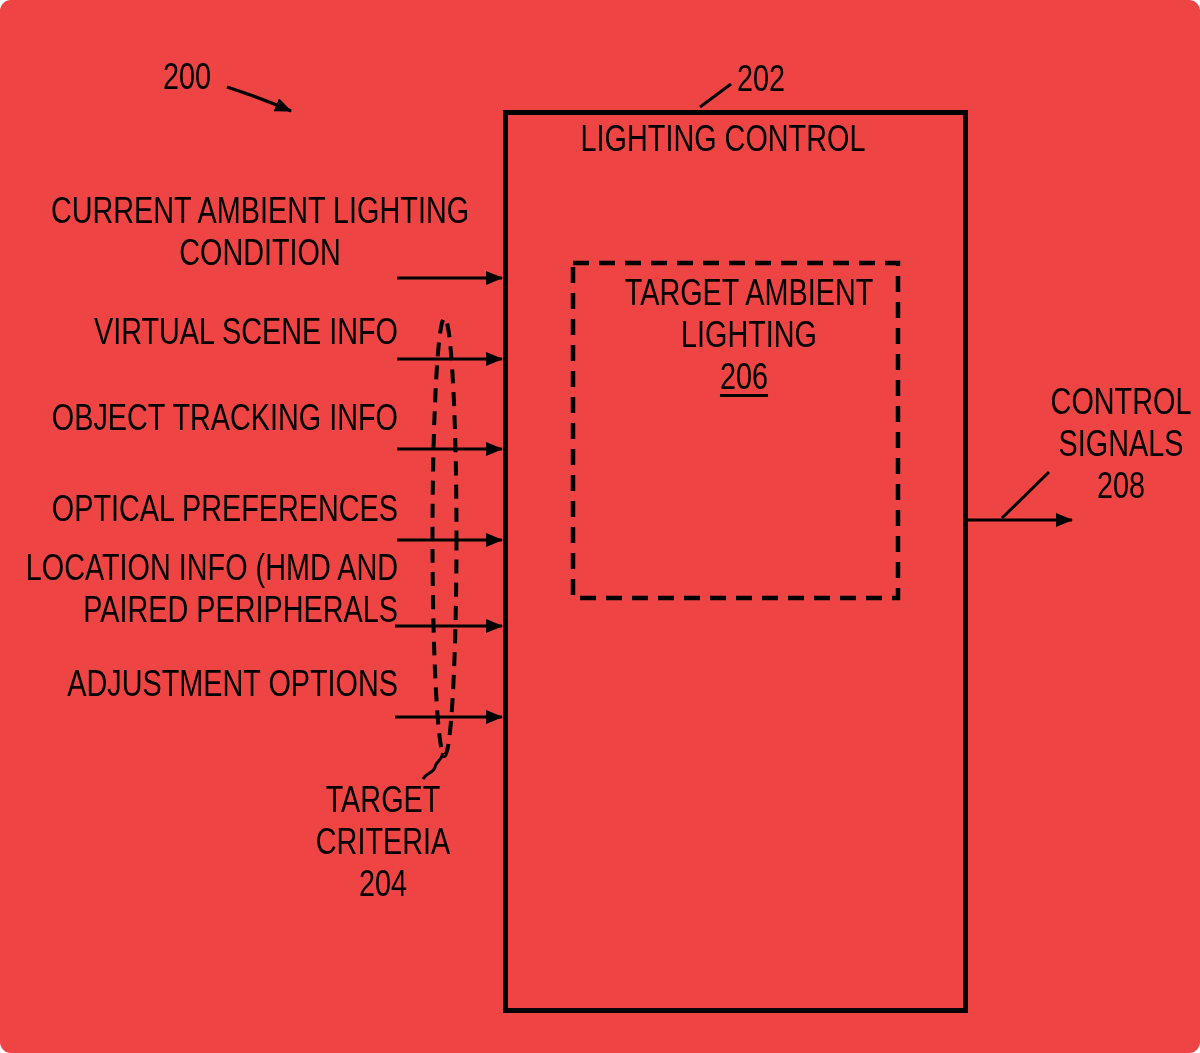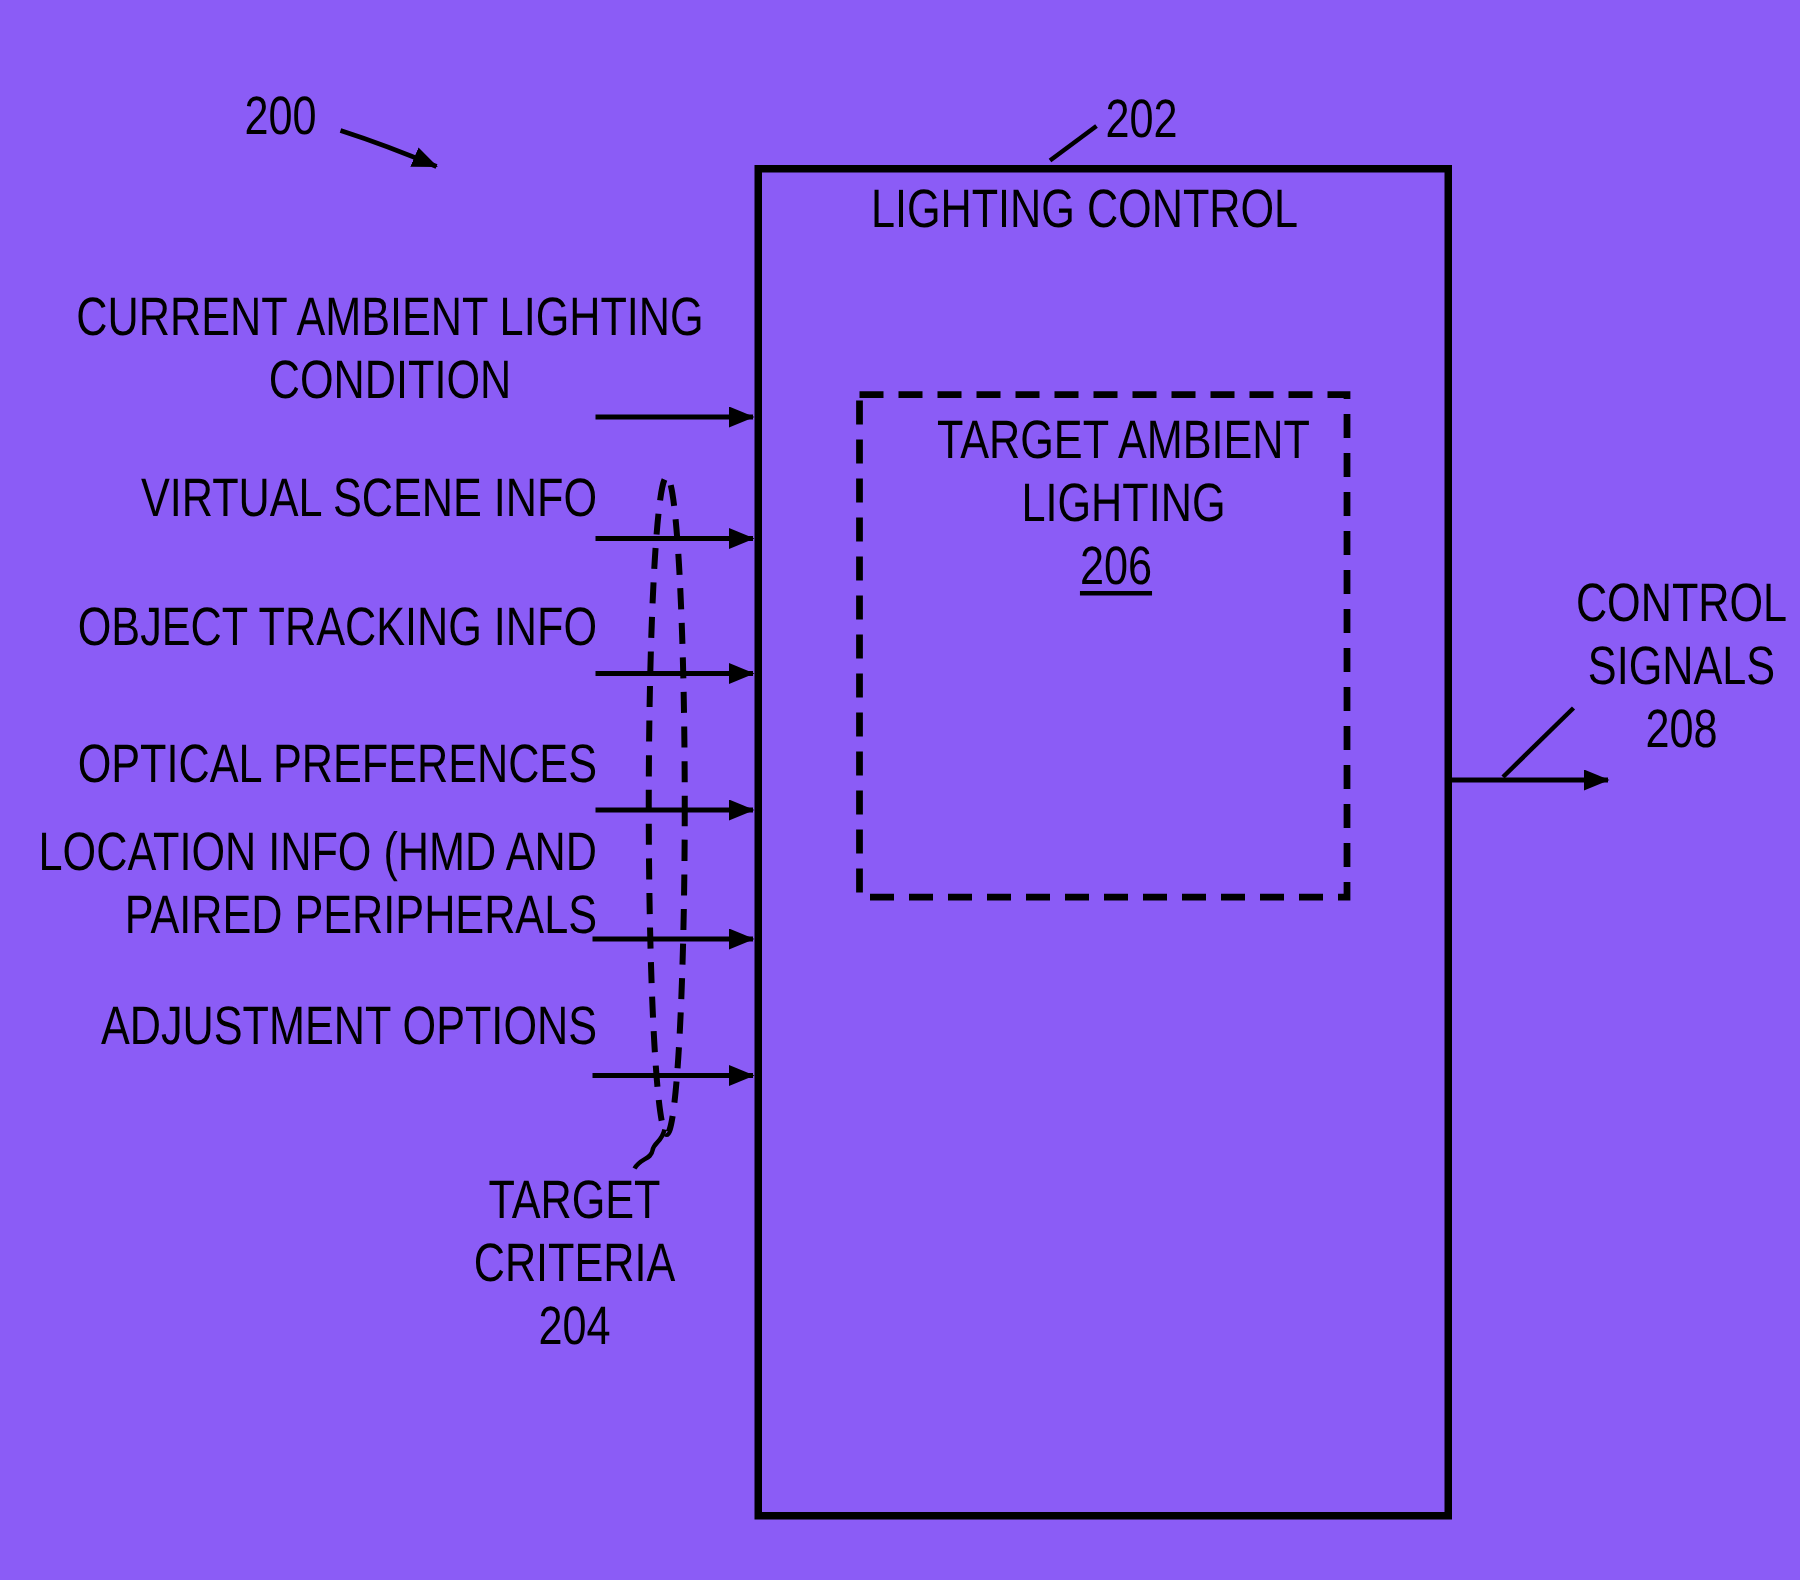--- a/index.html
+++ b/index.html
@@ -4,23 +4,24 @@
 <style>
   html, body {
     margin: 0;
     padding: 0;
     background: #ffffff;
   }
   .fig {
     position: relative;
     width: 1200px;
     height: 1053px;
-    background: #8b5cf6;
+    background: #ef4444;
     overflow: hidden;
     font-family: "Liberation Sans", "DejaVu Sans", sans-serif;
+    border-radius: 11px;
   }
   .overlay {
     position: absolute;
     left: 0;
     top: 0;
     width: 1200px;
     height: 1053px;
   }
   
   .t {

